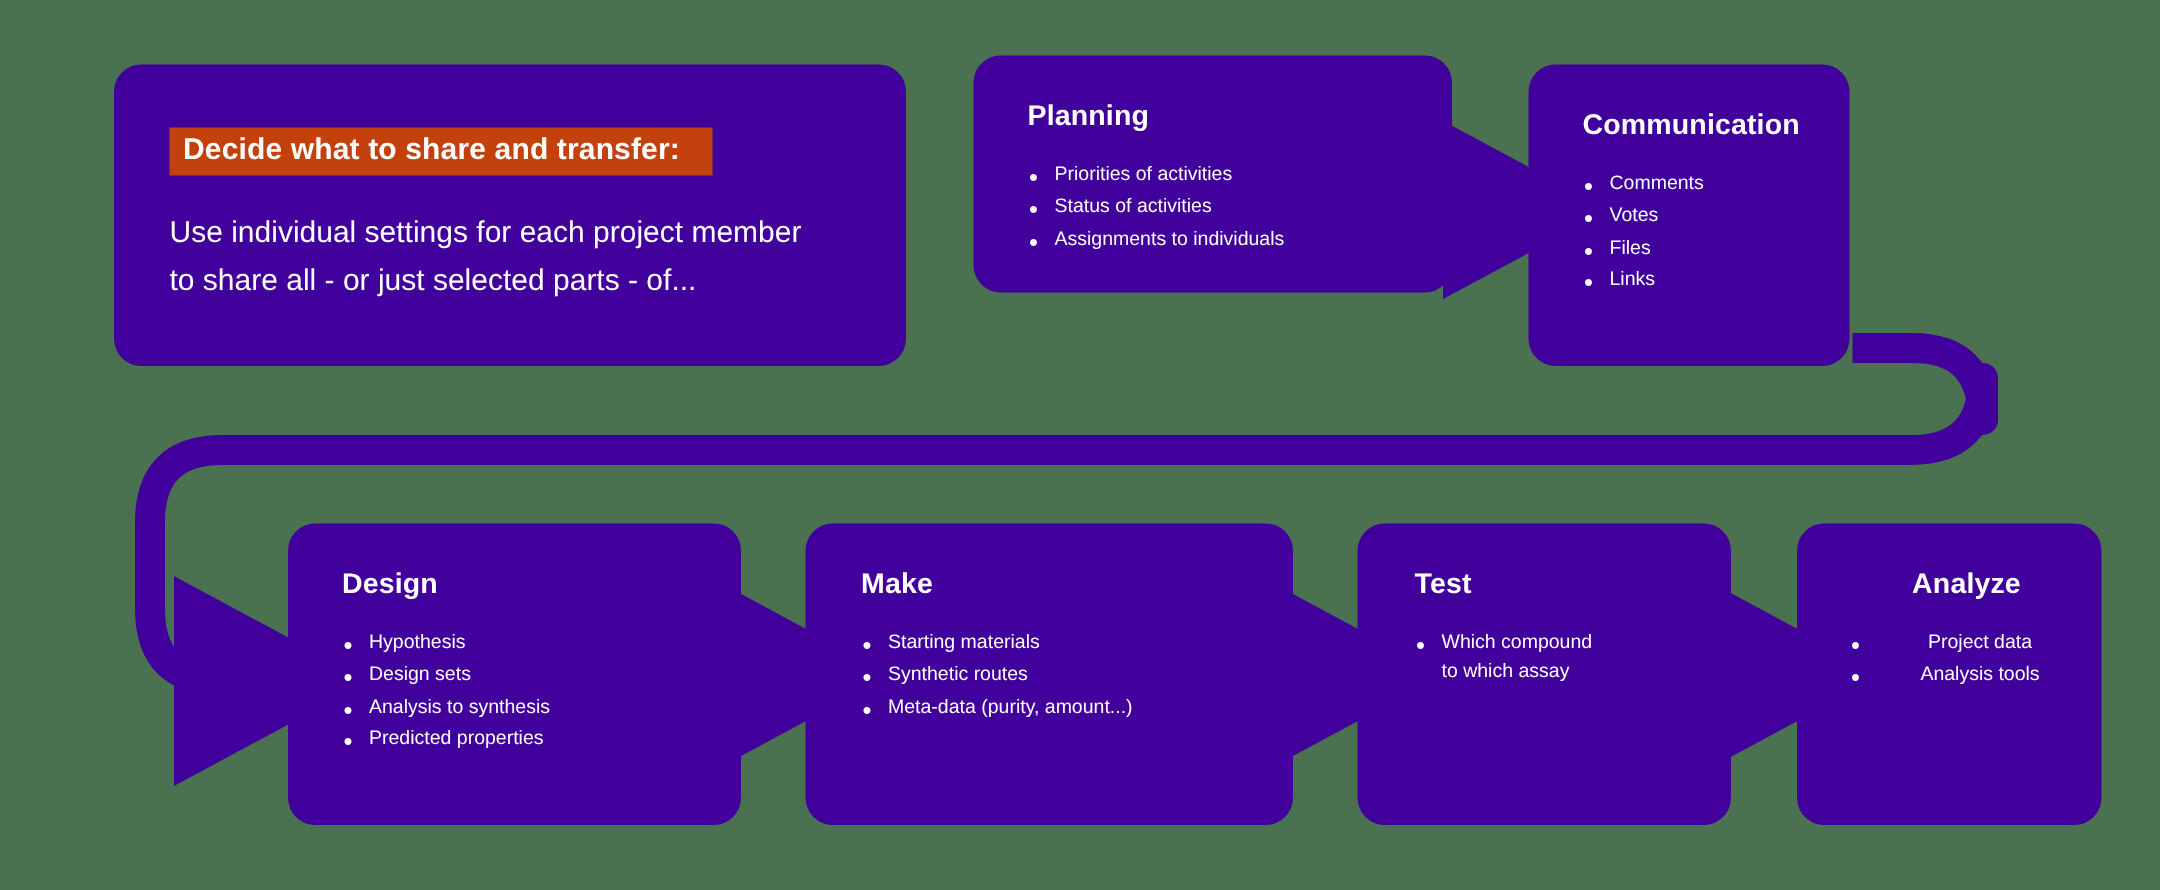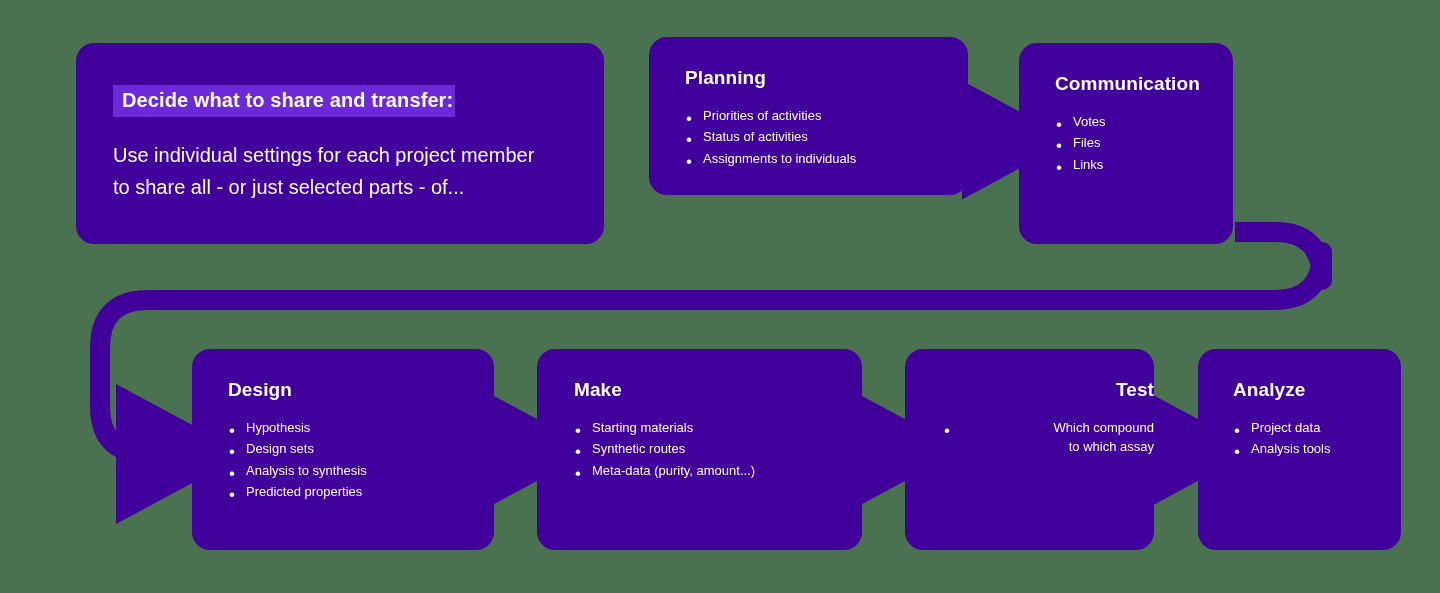--- a/index.html
+++ b/index.html
@@ -35,25 +35,25 @@
   }
   .card-title {
     font-weight: bold;
     font-size: 19px;
     line-height: 1.2;
     color: #ffffff;
     letter-spacing: 0.1px;
   }
   .title-highlight {
     display: inline-block;
-    background: #6d28d9;
+    background: #c2410c;
     color: #ffffff;
     font-weight: bold;
     font-size: 20px;
-    padding: 3px 2px 4px 9px;
+    padding: 3px 22px 4px 9px;
     line-height: 1.25;
     letter-spacing: 0.1px;
   }
   .body-text {
     font-size: 20px;
     line-height: 1.6;
     color: #ffffff;
     font-weight: 400;
   }
   ul.bullets {
@@ -92,22 +92,22 @@
   #card-test       { left: 905px;  top: 349px; width: 249px; height: 201px; }
   #card-analyze    { left: 1198px; top: 349px; width: 203px; height: 201px; }
 
   #card-share .inner      { padding: 42px 0 0 37px; }
   #card-share .body-text  { margin-top: 22px; width: 470px; }
 
   #card-planning .inner   { padding: 30px 0 0 36px; }
   #card-comm .inner       { padding: 30px 0 0 36px; }
   #card-design .inner     { padding: 30px 0 0 36px; }
   #card-make .inner       { padding: 30px 0 0 37px; }
-  #card-test .inner       { padding: 30px 0 0 38px; text-align: right; }
-  #card-analyze .inner    { padding: 30px 12px 0 35px; }
+  #card-test .inner       { padding: 30px 0 0 38px; }
+  #card-analyze .inner    { padding: 30px 12px 0 35px; text-align: center; }
 
   .inner .card-title + ul.bullets { margin-top: 16px; }
 </style>
 </head>
 <body>
 
 <div id="stage">
 
   <svg class="flow-svg" viewBox="0 0 1440 593">
     <defs>
@@ -164,20 +164,21 @@
         <li>Status of activities</li>
         <li>Assignments to individuals</li>
       </ul>
     </div>
   </div>
 
   <div class="card" id="card-comm">
     <div class="inner">
       <div class="card-title">Communication</div>
       <ul class="bullets">
+        <li>Comments</li>
         <li>Votes</li>
         <li>Files</li>
         <li>Links</li>
       </ul>
     </div>
   </div>
 
   <div class="card" id="card-design">
     <div class="inner">
       <div class="card-title">Design</div>

